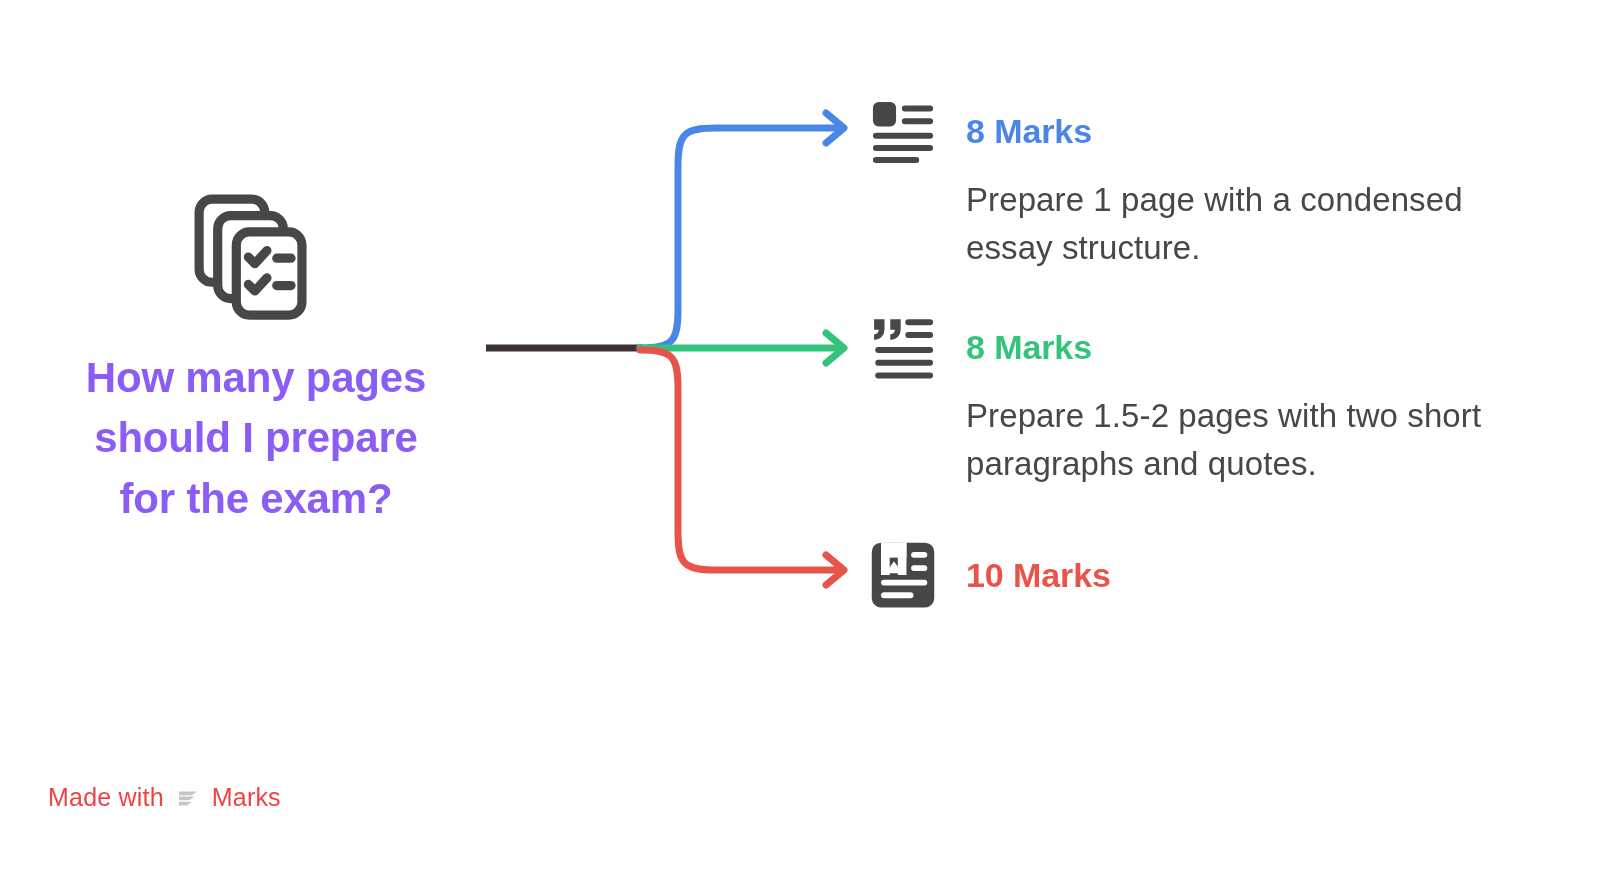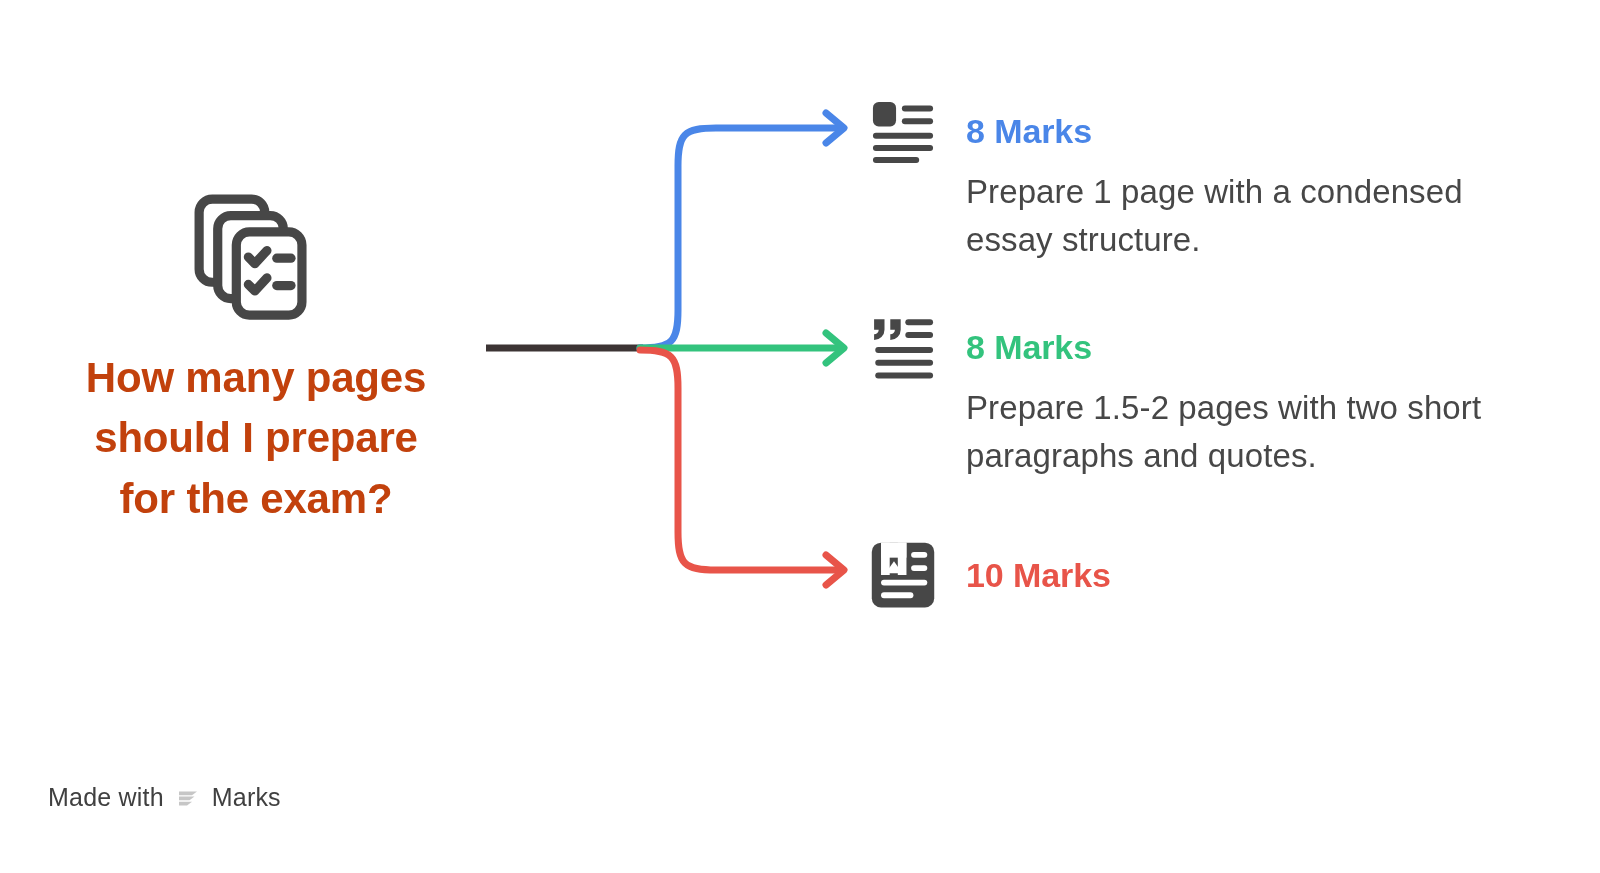--- a/index.html
+++ b/index.html
@@ -47,21 +47,21 @@
     width: 140px;
     height: 140px;
     display: block;
   }
   #root-title {
     margin-top: 22px;
     text-align: center;
     font-size: 42px;
     line-height: 1.44;
     font-weight: 700;
-    color: #c2410c;
+    color: #8b5cf6;
     letter-spacing: -0.2px;
     white-space: pre-line;
   }
 
   
   .branch {
     position: absolute;
     left: 866px;
     width: 700px;
   }
@@ -78,41 +78,41 @@
   }
   .branch-label {
     font-size: 34px;
     font-weight: 700;
     line-height: 74px;
     letter-spacing: -0.1px;
     white-space: nowrap;
   }
   .branch-body {
     margin-left: 100px;
-    margin-top: 0;
+    margin-top: 8px;
     font-size: 33px;
     line-height: 1.45;
     color: #474747;
     max-width: 545px;
     letter-spacing: 0.1px;
   }
 
   #branch-0 { top: 94px; }
   #branch-1 { top: 310px; }
   #branch-2 { top: 538px; }
 
   
   #watermark {
     position: absolute;
     left: 48px;
     top: 783px;
     display: flex;
     align-items: center;
     gap: 11px;
-    color: #404040;
+    color: #ef4444;
     font-size: 25px;
     letter-spacing: 0.2px;
   }
   #napkin-logo {
     width: 26px;
     height: 26px;
     display: block;
   }
 </style>
 </head>

